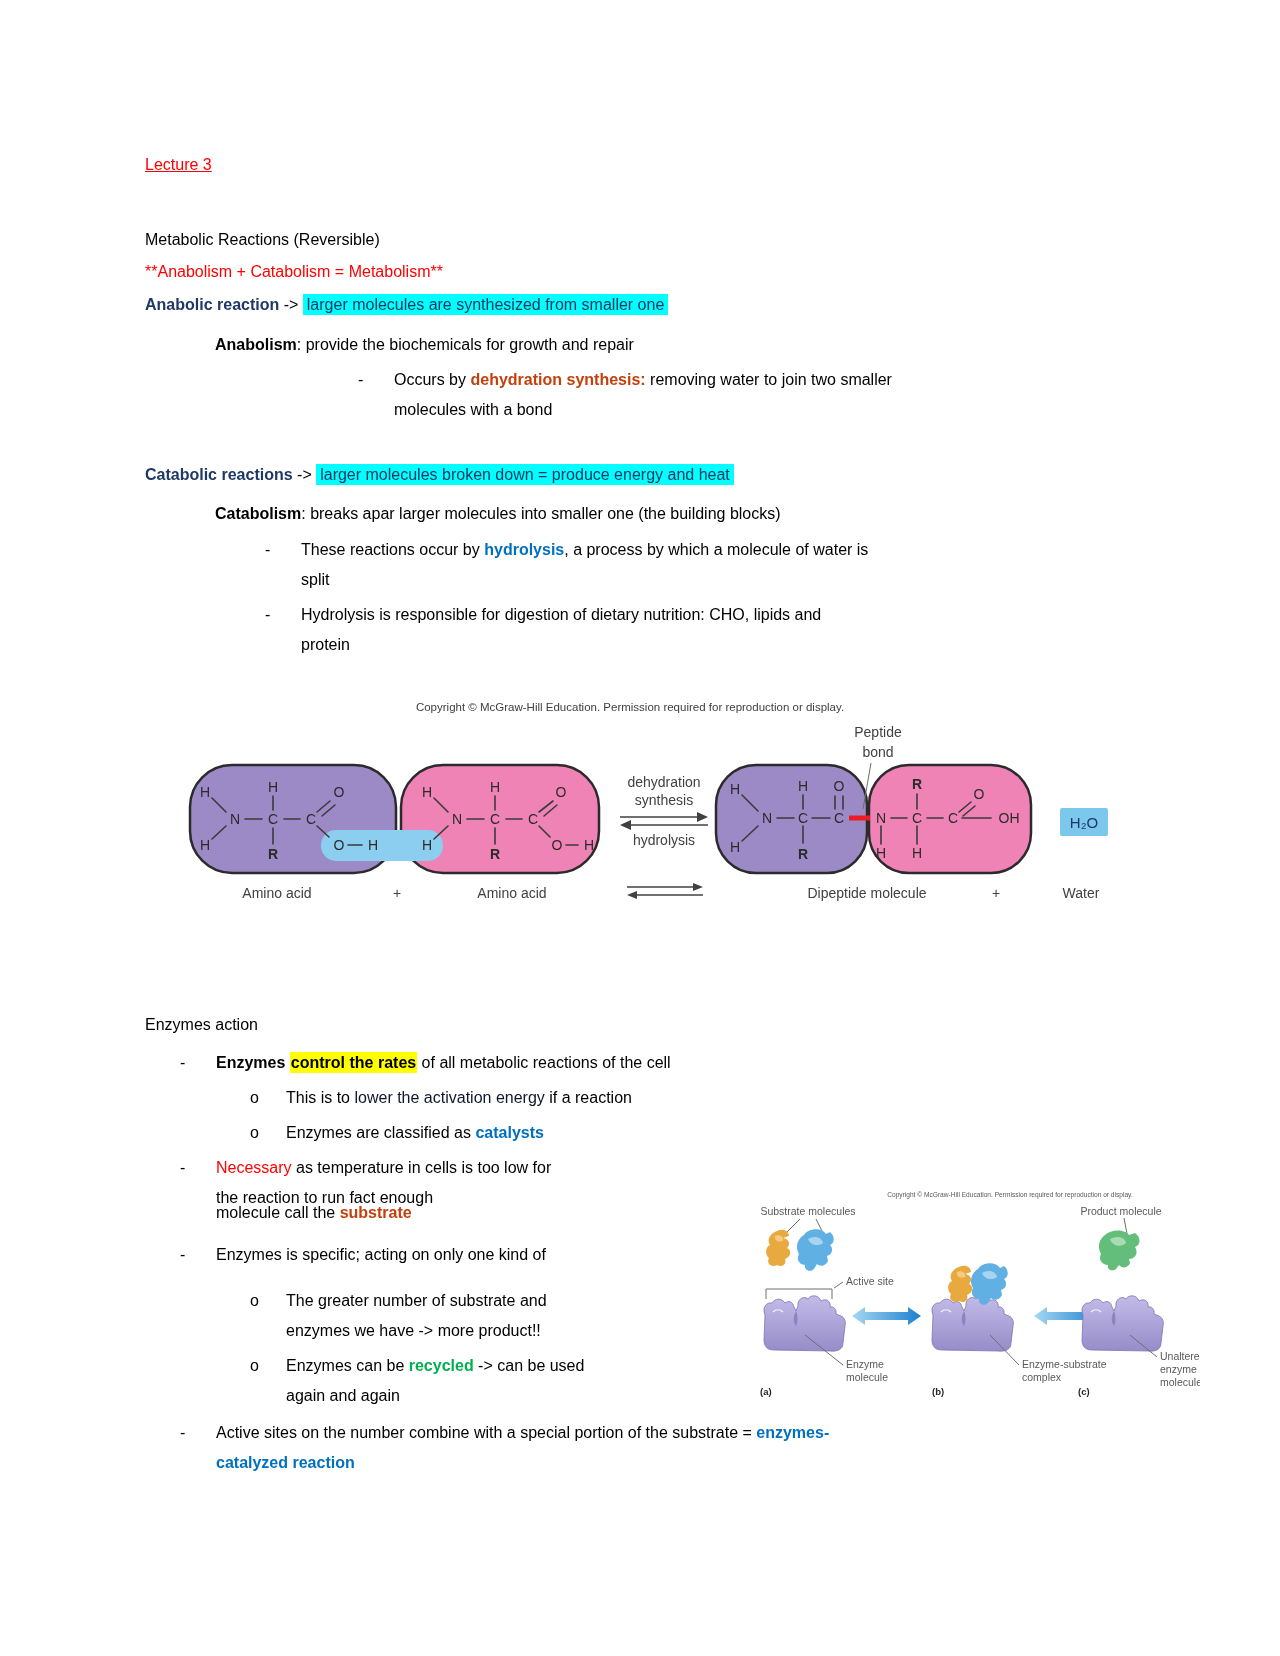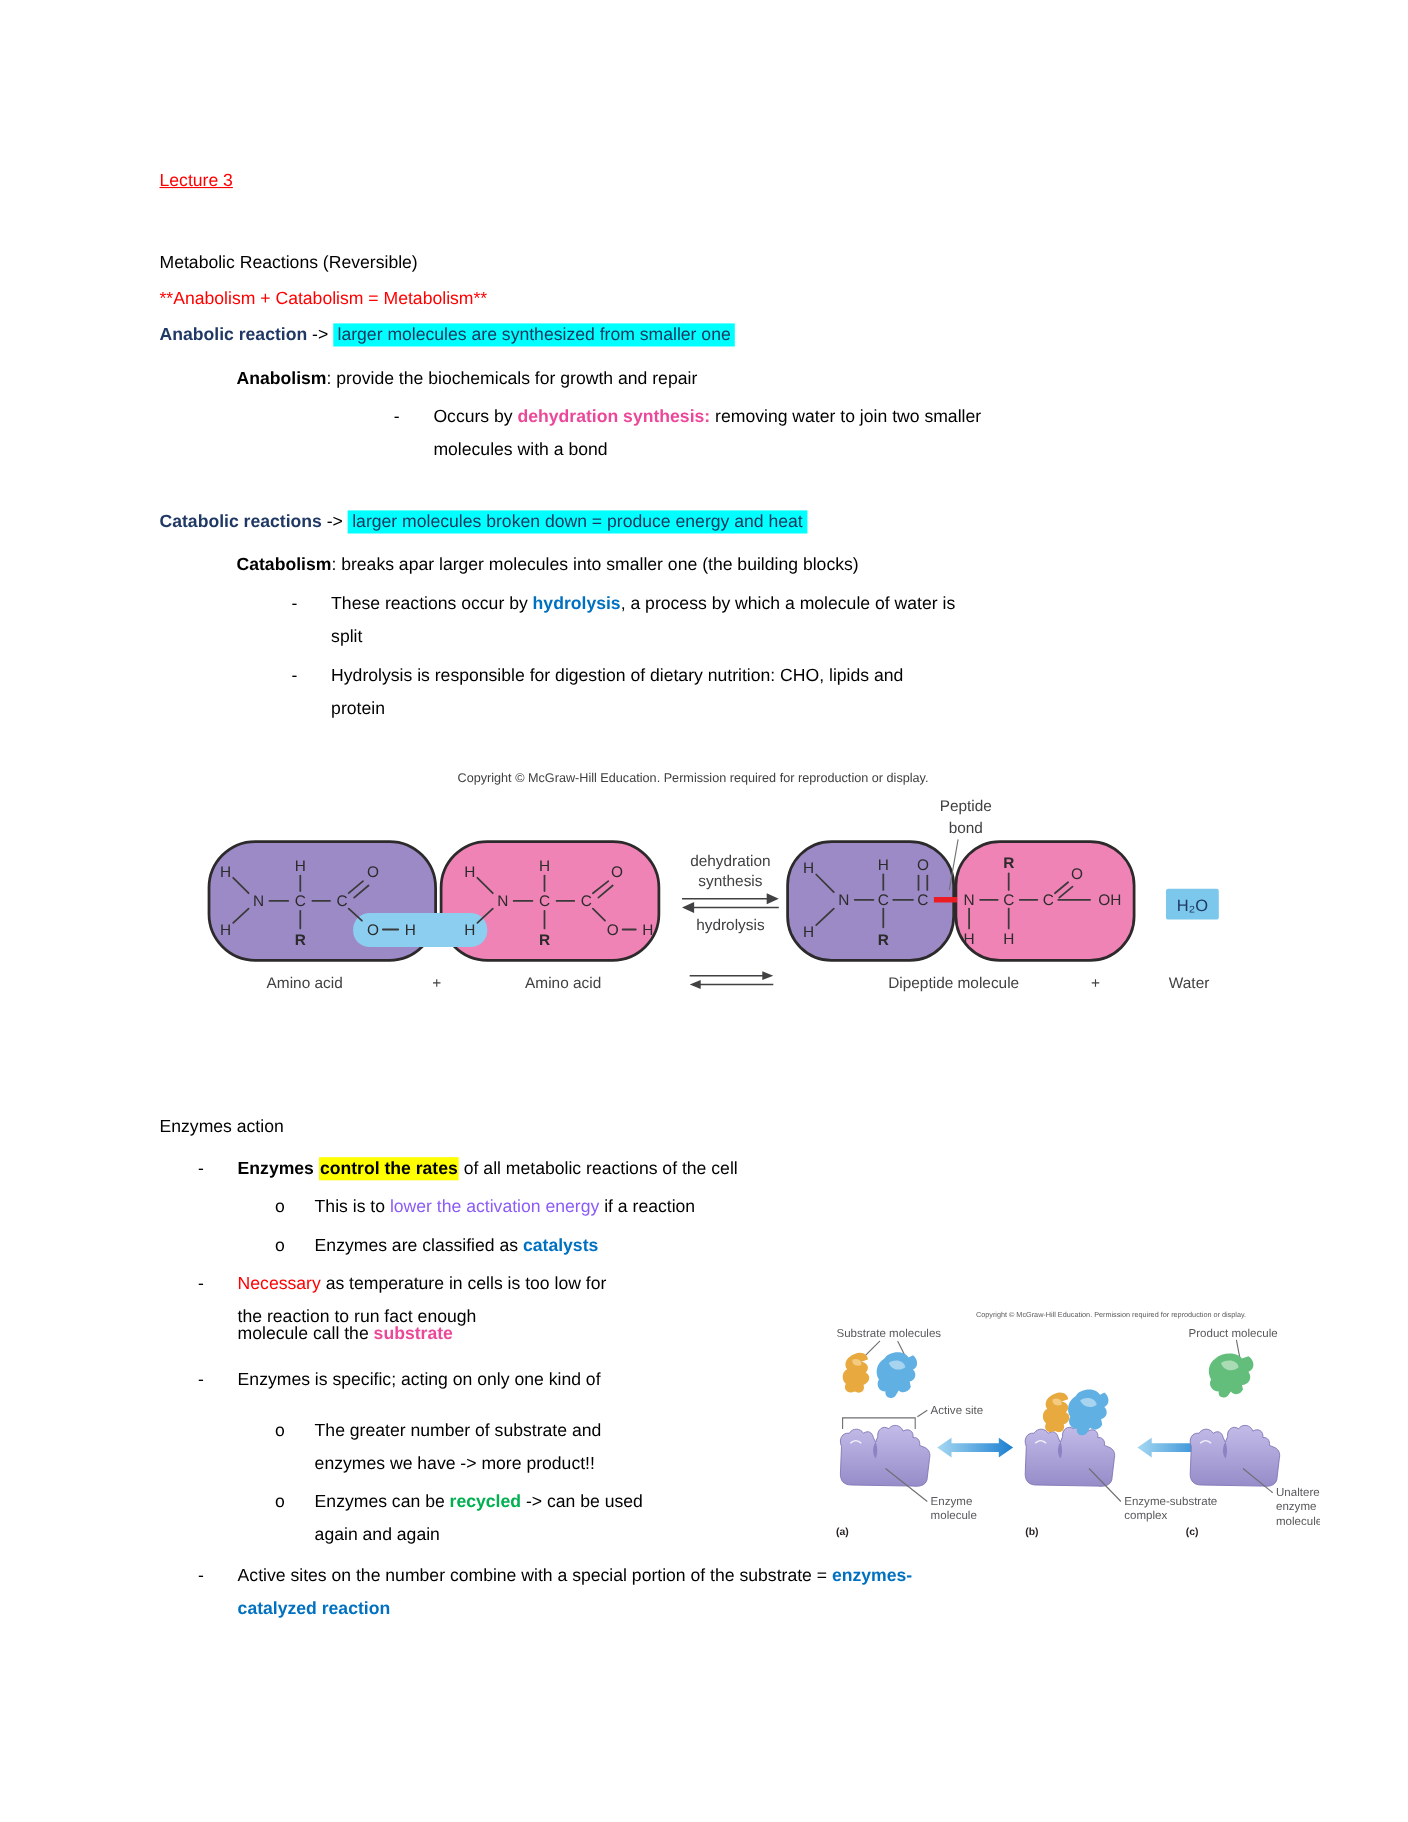--- a/index.html
+++ b/index.html
@@ -5,24 +5,24 @@
   html,body{margin:0;padding:0;background:#ffffff;}
   .page{position:relative;width:1280px;height:1656px;background:#ffffff;overflow:hidden;
         font-family:"Liberation Sans",sans-serif;}
   .ln{position:absolute;font-size:16px;line-height:30px;color:#000;white-space:nowrap;}
   .seg{display:inline;}
   .mk{display:inline-block;width:36px;}
   .b{font-weight:bold;}
   .u{}
   .red{color:#FF0000;}
   .redu{color:#FF0000;text-decoration:underline;}
-  .redb{color:#ec4899;font-weight:bold;}
+  .redb{color:#c2410c;font-weight:bold;}
   .navyb{color:#1F3864;font-weight:bold;}
   .blueb{color:#0070C0;font-weight:bold;}
-  .green{color:#8b5cf6;}
+  .green{color:#0f172a;}
   .greenb{color:#00B050;font-weight:bold;}
   .hlc{background:#00FFFF;color:#17365D;padding:2px 4px;}
   .hly{background:#FFFF00;padding:2px 1px;font-weight:bold;}
   .fig{position:absolute;}
   svg text{font-family:"Liberation Sans",sans-serif;}
   .atom{font-size:14px;fill:#2b2b2b;text-anchor:middle;}
   .atom-b{font-weight:bold;}
   .cap{font-size:11.5px;fill:#404040;text-anchor:middle;}
   .cap2{font-size:6.6px;fill:#58595b;text-anchor:middle;}
   .flabel{font-size:14px;fill:#414042;text-anchor:middle;}

